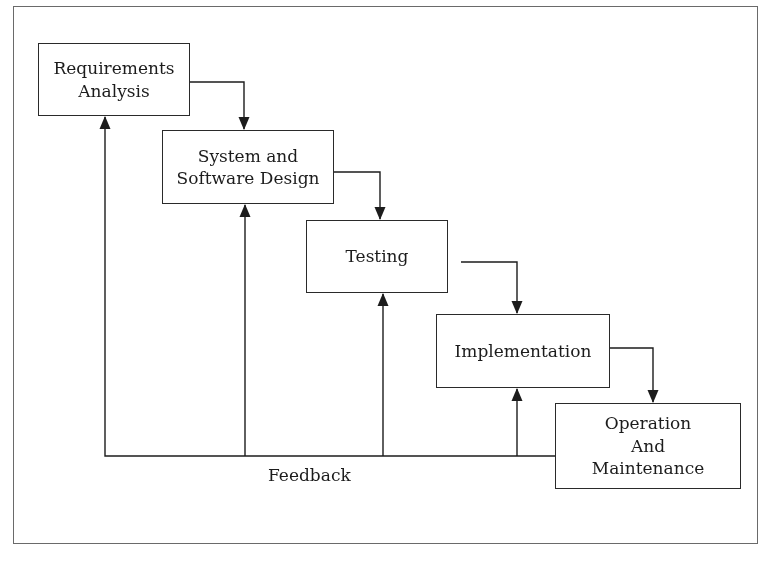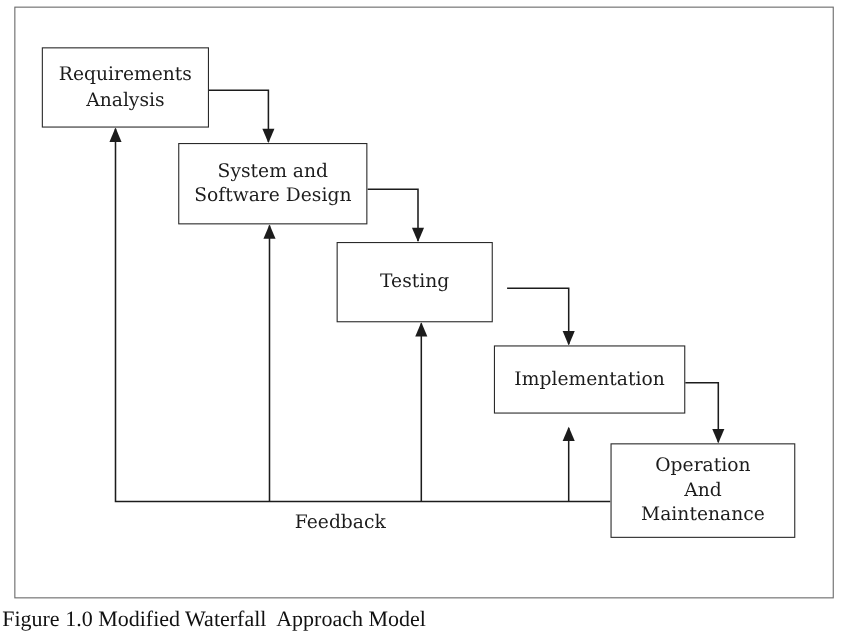--- a/index.html
+++ b/index.html
@@ -42,22 +42,22 @@
     justify-content: center;
     text-align: center;
     font-size: 17px;
     line-height: 1.32;
     color: #1c1c1c;
     white-space: pre-line;
   }
   .node-requirements   { left: 38px;  top: 43px;  width: 152px; height: 73px; }
   .node-design         { left: 162px; top: 130px; width: 172px; height: 74px; }
   .node-testing        { left: 306px; top: 220px; width: 142px; height: 73px; }
-  .node-implementation { left: 449px; top: 314px; width: 174px; height: 62px; }
-  .node-operation      { left: 555px; top: 403px; width: 168px; height: 86px; }
+  .node-implementation { left: 436px; top: 314px; width: 174px; height: 74px; }
+  .node-operation      { left: 555px; top: 403px; width: 186px; height: 86px; }
   .feedback-label {
     position: absolute;
     left: 268px;
     top: 465px;
     width: 112px;
     text-align: left;
     font-size: 17px;
     color: #1c1c1c;
   }
   .caption {
@@ -115,15 +115,14 @@
   <div class="node node-testing">Testing</div>
 
   <div class="node node-implementation">Implementation</div>
 
   <div class="node node-operation">Operation
 And
 Maintenance</div>
 
   <div class="feedback-label">Feedback</div>
 
-  <div class="caption">Figure 1.0 Modified Waterfall  Approach Model</div>
 
 </div>
 
 </body></html>

